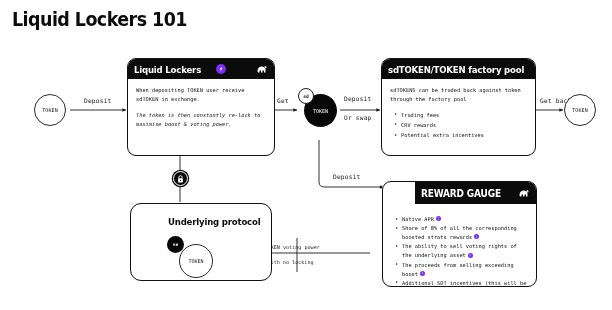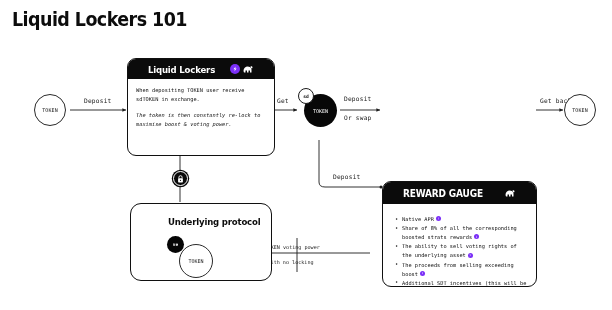--- a/index.html
+++ b/index.html
@@ -56,21 +56,21 @@
     border-radius: 9px;
     box-sizing: border-box;
     overflow: hidden;
   }
   .card-head {
     background: #0b0b0b;
     color: #ffffff;
     height: 20px;
     display: flex;
     align-items: center;
-    padding: 0 20px;
+    padding: 0 6px;
     box-sizing: border-box;
     text-align: center;
   }
   .card-title {
     font-family: "DejaVu Sans", sans-serif;
     font-weight: 700;
     font-size: 9.5px;
     letter-spacing: -0.2px;
     transform: scaleX(0.9);
     transform-origin: left center;
@@ -344,37 +344,52 @@
       <svg class="brand-icon" viewBox="0 0 22 18">
         <path d="M3 12 C3 6, 7 3, 11 3 C15 3, 19 5, 19 9 L19 15 L16 15 L16 11 L13 11 L13 15 L10 15 L10 11 L7 11 L7 15 L4 15 Z M17 3 C19 2, 21 3, 21 5 C21 6.5, 19.5 7, 18.5 6.5" fill="#ffffff"></path>
       </svg>
     </div>
     <div class="card-body">
       <p>When depositing TOKEN user receive sdTOKEN in exchange.</p>
       <p class="italic">The token is then constantly re-lock to maximise boost &amp; voting power.</p>
     </div>
   </div>
 
+  <div class="card" style="left:381px; top:58px; width:155px; height:98px;">
+    <div class="card-head">
+      <span class="card-title">sdTOKEN/TOKEN factory pool</span>
+      <span class="head-spacer"></span>
+
+    </div>
+    <div class="card-body">
+      <p>sdTOKENS can be traded back against token through the factory pool</p>
+      <ul>
+        <li>Trading fees</li>
+        <li>CRV rewards</li>
+        <li>Potential extra incentives</li>
+      </ul>
+    </div>
+  </div>
 
   <div class="card" style="left:130px; top:203px; width:142px; height:78px; border-radius:11px;text-align:right;">
     <div style="padding:7px 0 0 9px;">
       <span style="font-family:'DejaVu Sans',sans-serif;font-weight:700;font-size:9.5px;color:#0b0b0b;letter-spacing:-0.2px;display:inline-block;transform:scaleX(0.9);transform-origin:left center;white-space:nowrap;">Underlying protocol</span>
     </div>
     <div class="ve-group" style="left:36px; top:32px; width:48px; height:44px;">
       <div class="ve-token">
         <span>TOKEN</span>
       </div>
       <div class="ve-badge">
         <span>ve</span>
       </div>
     </div>
   </div>
 
   <div class="card" style="left:382px; top:181px; width:155px; height:106px;">
-    <div class="card-head" style="height:22px;">
+    <div class="card-head" style="height:22px;margin-left:32px;">
       <span class="card-title" style="font-size:10px;">REWARD GAUGE</span>
       <span class="head-spacer"></span>
       <svg class="brand-icon" viewBox="0 0 22 18">
         <path d="M3 12 C3 6, 7 3, 11 3 C15 3, 19 5, 19 9 L19 15 L16 15 L16 11 L13 11 L13 15 L10 15 L10 11 L7 11 L7 15 L4 15 Z M17 3 C19 2, 21 3, 21 5 C21 6.5, 19.5 7, 18.5 6.5" fill="#ffffff"></path>
       </svg>
     </div>
     <div class="card-body gauge-body" style="padding-top:9px;">
       <ul>
         <li><span>Native APR</span><span class="inline-dot"></span></li>
         <li><span>Share of 8% of all the corresponding boosted strats rewards</span><span class="inline-dot"></span></li>

